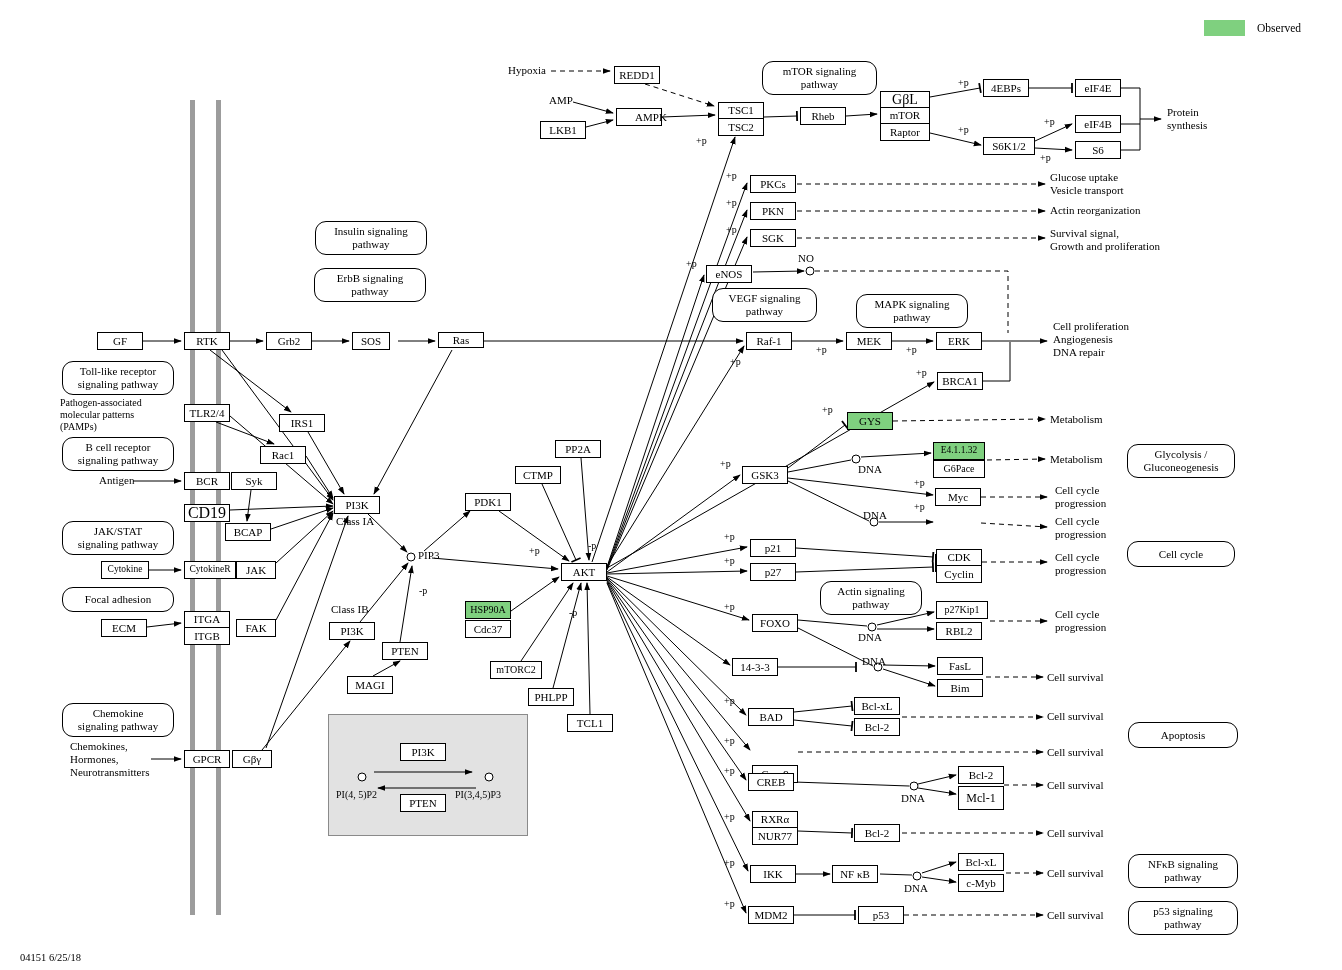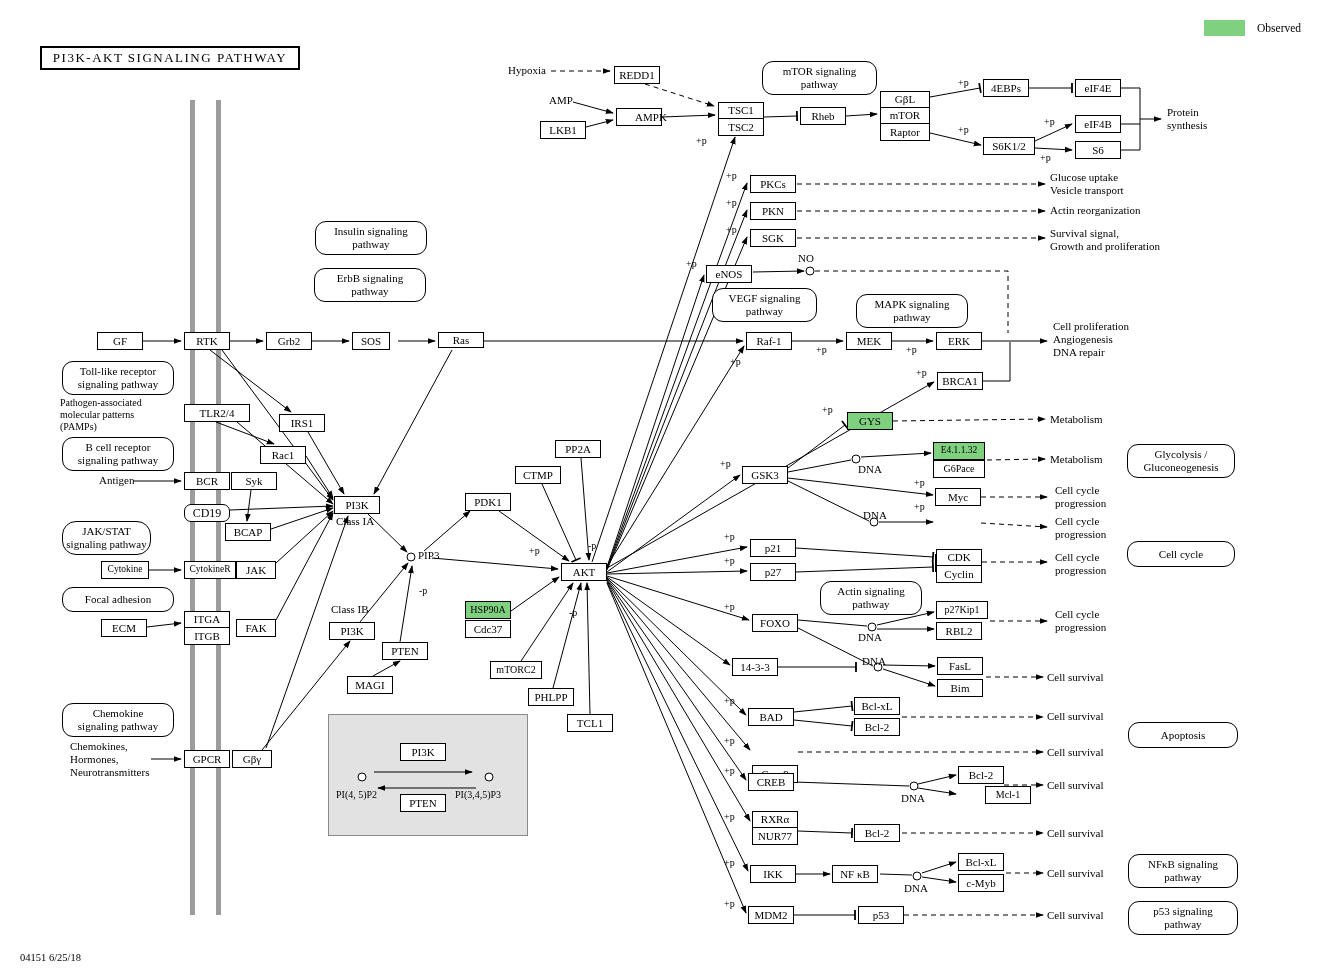--- a/index.html
+++ b/index.html
@@ -172,37 +172,36 @@
       <circle cx="856" cy="459" r="4" class="state-circle"></circle>
       <circle cx="874" cy="522" r="4" class="state-circle"></circle>
       <circle cx="872" cy="627" r="4" class="state-circle"></circle>
       <circle cx="878" cy="667" r="4" class="state-circle"></circle>
       <circle cx="914" cy="786" r="4" class="state-circle"></circle>
       <circle cx="917" cy="876" r="4" class="state-circle"></circle>
       <circle cx="362" cy="777" r="4" class="state-circle"></circle>
       <circle cx="489" cy="777" r="4" class="state-circle"></circle>
     </svg>
 
-  <div class="title-box">PI3K-AKT SIGNALING PATHWAY</div>
 
   <div class="legend">
     <div class="legend-swatch" style="background: rgb(127, 208, 127);"></div>
     <div class="legend-label">Observed</div>
   </div>
 
   <div class="footer">
     <div>04151 6/25/18</div>
     
   </div>
 <div class="node" style="left: 614px; top: 66px; width: 46px; height: 18px; font-size: 11px;">REDD1</div>
     <div class="node" style="left: 540px; top: 121px; width: 46px; height: 18px; font-size: 11px;">LKB1</div>
     <div class="node" style="left: 616px; top: 108px; width: 46px; height: 18px; font-size: 11px; padding-left: 24px;">AMPK</div>
     <div class="node" style="left: 718px; top: 102px; width: 46px; height: 17px; font-size: 11px;">TSC1</div>
     <div class="node" style="left: 718px; top: 118px; width: 46px; height: 18px; font-size: 11px;">TSC2</div>
-    <div class="node" style="left: 880px; top: 91px; width: 50px; height: 17px; font-size: 11px;">GβL</div>
+    <div class="node" style="left: 880px; top: 91px; width: 50px; height: 17px; font-size: 14px;">GβL</div>
     <div class="node" style="left: 880px; top: 107px; width: 50px; height: 17px; font-size: 11px;">mTOR</div>
     <div class="node" style="left: 880px; top: 123px; width: 50px; height: 18px; font-size: 11px;">Raptor</div>
     <div class="node" style="left: 800px; top: 107px; width: 46px; height: 18px; font-size: 11px;">Rheb</div>
     <div class="node" style="left: 983px; top: 79px; width: 46px; height: 18px; font-size: 11px;">4EBPs</div>
     <div class="node" style="left: 1075px; top: 79px; width: 46px; height: 18px; font-size: 11px;">eIF4E</div>
     <div class="node" style="left: 1075px; top: 115px; width: 46px; height: 18px; font-size: 11px;">eIF4B</div>
     <div class="node" style="left: 983px; top: 137px; width: 52px; height: 18px; font-size: 11px;">S6K1/2</div>
     <div class="node" style="left: 1075px; top: 141px; width: 46px; height: 18px; font-size: 11px;">S6</div>
     <div class="node" style="left: 750px; top: 175px; width: 46px; height: 18px; font-size: 11px;">PKCs</div>
     <div class="node" style="left: 750px; top: 202px; width: 46px; height: 18px; font-size: 11px;">PKN</div>
@@ -210,26 +209,26 @@
     <div class="node" style="left: 706px; top: 265px; width: 46px; height: 18px; font-size: 11px;">eNOS</div>
     <div class="node" style="left: 97px; top: 332px; width: 46px; height: 18px; font-size: 11px;">GF</div>
     <div class="node" style="left: 184px; top: 332px; width: 46px; height: 18px; font-size: 11px;">RTK</div>
     <div class="node" style="left: 266px; top: 332px; width: 46px; height: 18px; font-size: 11px;">Grb2</div>
     <div class="node" style="left: 352px; top: 332px; width: 38px; height: 18px; font-size: 11px;">SOS</div>
     <div class="node" style="left: 438px; top: 332px; width: 46px; height: 16px; font-size: 11px;">Ras</div>
     <div class="node" style="left: 746px; top: 332px; width: 46px; height: 18px; font-size: 11px;">Raf-1</div>
     <div class="node" style="left: 846px; top: 332px; width: 46px; height: 18px; font-size: 11px;">MEK</div>
     <div class="node" style="left: 936px; top: 332px; width: 46px; height: 18px; font-size: 11px;">ERK</div>
     <div class="node" style="left: 937px; top: 372px; width: 46px; height: 18px; font-size: 11px;">BRCA1</div>
-    <div class="node" style="left: 184px; top: 404px; width: 66px; height: 18px; font-size: 11px;">TLR2/4</div>
+    <div class="node" style="left: 184px; top: 404px; width: 46px; height: 18px; font-size: 11px;">TLR2/4</div>
     <div class="node" style="left: 279px; top: 414px; width: 46px; height: 18px; font-size: 11px;">IRS1</div>
     <div class="node" style="left: 260px; top: 446px; width: 46px; height: 18px; font-size: 11px;">Rac1</div>
     <div class="node" style="left: 184px; top: 472px; width: 46px; height: 18px; font-size: 11px;">BCR</div>
     <div class="node" style="left: 231px; top: 472px; width: 46px; height: 18px; font-size: 11px;">Syk</div>
-    <div class="node" style="left: 184px; top: 504px; width: 46px; height: 18px; font-size: 12px; border-radius: 7px;">CD19</div>
+    <div class="node" style="left: 184px; top: 504px; width: 46px; height: 18px; font-size: 16px;">CD19</div>
     <div class="node" style="left: 225px; top: 523px; width: 46px; height: 18px; font-size: 11px;">BCAP</div>
     <div class="node" style="left: 334px; top: 496px; width: 46px; height: 18px; font-size: 11px;">PI3K</div>
     <div class="node" style="left: 101px; top: 561px; width: 48px; height: 18px; font-size: 9.5px;">Cytokine</div>
     <div class="node" style="left: 184px; top: 561px; width: 52px; height: 18px; font-size: 9.5px;">CytokineR</div>
     <div class="node" style="left: 236px; top: 561px; width: 40px; height: 18px; font-size: 11px;">JAK</div>
     <div class="node" style="left: 101px; top: 619px; width: 46px; height: 18px; font-size: 11px;">ECM</div>
     <div class="node" style="left: 184px; top: 611px; width: 46px; height: 17px; font-size: 11px;">ITGA</div>
     <div class="node" style="left: 184px; top: 627px; width: 46px; height: 18px; font-size: 11px;">ITGB</div>
     <div class="node" style="left: 236px; top: 619px; width: 40px; height: 18px; font-size: 11px;">FAK</div>
     <div class="node" style="left: 329px; top: 622px; width: 46px; height: 18px; font-size: 11px;">PI3K</div>
@@ -261,21 +260,21 @@
     <div class="node" style="left: 936px; top: 622px; width: 46px; height: 18px; font-size: 11px;">RBL2</div>
     <div class="node" style="left: 732px; top: 658px; width: 46px; height: 18px; font-size: 11px;">14-3-3</div>
     <div class="node" style="left: 937px; top: 657px; width: 46px; height: 18px; font-size: 11px;">FasL</div>
     <div class="node" style="left: 937px; top: 679px; width: 46px; height: 18px; font-size: 11px;">Bim</div>
     <div class="node" style="left: 748px; top: 708px; width: 46px; height: 18px; font-size: 11px;">BAD</div>
     <div class="node" style="left: 854px; top: 697px; width: 46px; height: 18px; font-size: 11px;">Bcl-xL</div>
     <div class="node" style="left: 854px; top: 718px; width: 46px; height: 18px; font-size: 11px;">Bcl-2</div>
     <div class="node" style="left: 752px; top: 743px; width: 46px; height: 18px; font-size: 11px; margin-top: 22px;">Casp9</div>
     <div class="node" style="left: 748px; top: 773px; width: 46px; height: 18px; font-size: 11px;">CREB</div>
     <div class="node" style="left: 958px; top: 766px; width: 46px; height: 18px; font-size: 11px;">Bcl-2</div>
-    <div class="node" style="left: 985px; top: 786px; width: 46px; height: 18px; font-size: 10px;">Mcl-1</div>
+    <div class="node" style="left: 958px; top: 786px; width: 46px; height: 24px; font-size: 12px;">Mcl-1</div>
     <div class="node" style="left: 752px; top: 811px; width: 46px; height: 17px; font-size: 11px;">RXRα</div>
     <div class="node" style="left: 752px; top: 827px; width: 46px; height: 18px; font-size: 11px;">NUR77</div>
     <div class="node" style="left: 854px; top: 824px; width: 46px; height: 18px; font-size: 11px;">Bcl-2</div>
     <div class="node" style="left: 750px; top: 865px; width: 46px; height: 18px; font-size: 11px;">IKK</div>
     <div class="node" style="left: 832px; top: 865px; width: 46px; height: 18px; font-size: 11px;">NF κB</div>
     <div class="node" style="left: 958px; top: 853px; width: 46px; height: 18px; font-size: 11px;">Bcl-xL</div>
     <div class="node" style="left: 958px; top: 874px; width: 46px; height: 18px; font-size: 11px;">c-Myb</div>
     <div class="node" style="left: 748px; top: 906px; width: 46px; height: 18px; font-size: 11px;">MDM2</div>
     <div class="node" style="left: 858px; top: 906px; width: 46px; height: 18px; font-size: 11px;">p53</div>
     <div class="node" style="left: 400px; top: 743px; width: 46px; height: 18px; font-size: 11px;">PI3K</div>
@@ -287,21 +286,21 @@
     <div class="pathway" style="left: 314px; top: 268px; width: 112px; height: 34px;">ErbB signaling
 pathway</div>
     <div class="pathway" style="left: 712px; top: 288px; width: 105px; height: 34px;">VEGF signaling
 pathway</div>
     <div class="pathway" style="left: 856px; top: 294px; width: 112px; height: 34px;">MAPK signaling
 pathway</div>
     <div class="pathway" style="left: 62px; top: 361px; width: 112px; height: 34px;">Toll-like receptor
 signaling pathway</div>
     <div class="pathway" style="left: 62px; top: 437px; width: 112px; height: 34px;">B cell receptor
 signaling pathway</div>
-    <div class="pathway" style="left: 62px; top: 521px; width: 89px; height: 34px; border-radius: 14px;">JAK/STAT
+    <div class="pathway" style="left: 62px; top: 521px; width: 112px; height: 34px;">JAK/STAT
 signaling pathway</div>
     <div class="pathway" style="left: 62px; top: 587px; width: 112px; height: 25px;">Focal adhesion</div>
     <div class="pathway" style="left: 62px; top: 703px; width: 112px; height: 34px;">Chemokine
 signaling pathway</div>
     <div class="pathway" style="left: 820px; top: 581px; width: 102px; height: 34px;">Actin signaling
 pathway</div>
     <div class="pathway" style="left: 1127px; top: 444px; width: 108px; height: 34px;">Glycolysis /
 Gluconeogenesis</div>
     <div class="pathway" style="left: 1127px; top: 541px; width: 108px; height: 26px;">Cell cycle</div>
     <div class="pathway" style="left: 1128px; top: 722px; width: 110px; height: 26px;">Apoptosis</div>

